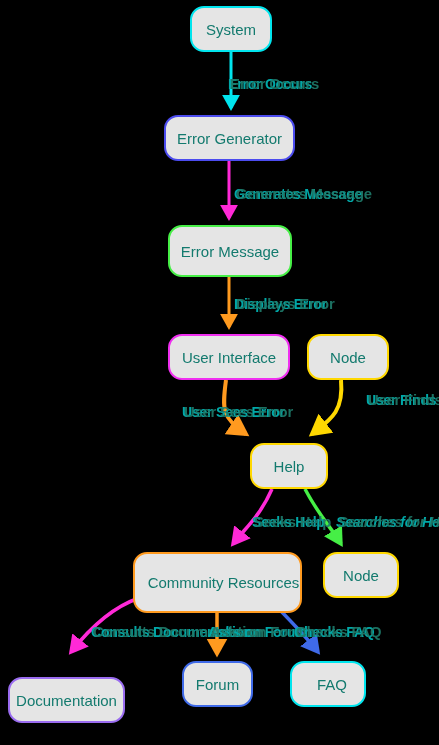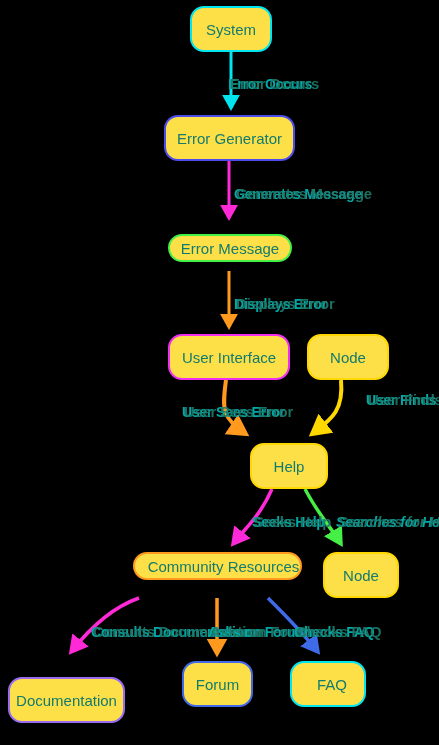--- a/index.html
+++ b/index.html
@@ -16,21 +16,21 @@
   }
   #canvas {
     position: absolute;
     left: 0; top: 0;
     width: 439px;
     height: 745px;
   }
   .node {
     position: absolute;
     box-sizing: border-box;
-    background: #fde047;
+    background: #e5e5e5;
     border-radius: 14px;
     display: flex;
     align-items: center;
     justify-content: center;
     color: #137a6e;
     font-size: 15px;
     font-family: "Liberation Sans", sans-serif;
     white-space: nowrap;
     border-style: solid;
     border-width: 2.5px;
@@ -116,33 +116,33 @@
     <path d="M268,598 C286,616 304,634 318,652" stroke="#3f6ae8" stroke-width="3.5" fill="none" marker-end="url(#ah-blue)"></path>
   </g>
 </svg>
 
 <div class="node" style="left:190px;top:6px;width:82px;height:46px;border-color:#00e5ee;">
   <span>System</span>
 </div>
 <div class="node" style="left:164px;top:115px;width:131px;height:46px;border-color:#4b4bee;">
   <span>Error Generator</span>
 </div>
-<div class="node" style="left:168px;top:225px;width:124px;height:28px;border-color:#46ef46;margin-top:9px;">
+<div class="node" style="left:168px;top:225px;width:124px;height:52px;border-color:#46ef46;">
   <span>Error Message</span>
 </div>
 <div class="node" style="left:168px;top:334px;width:122px;height:46px;border-color:#f02ff0;">
   <span>User Interface</span>
 </div>
 <div class="node" style="left:307px;top:334px;width:82px;height:46px;border-color:#ffd800;">
   <span>Node</span>
 </div>
 <div class="node" style="left:250px;top:443px;width:78px;height:46px;border-color:#ffd800;">
   <span>Help</span>
 </div>
-<div class="node" style="left:133px;top:552px;width:169px;height:28px;border-color:#ff9a1f;padding-left:12px;">
+<div class="node" style="left:133px;top:552px;width:169px;height:61px;border-color:#ff9a1f;padding-left:12px;">
   <span>Community Resources</span>
 </div>
 <div class="node" style="left:323px;top:552px;width:76px;height:46px;border-color:#ffd800;">
   <span>Node</span>
 </div>
 <div class="node" style="left:8px;top:661px;width:117px;height:46px;border-color:#9a6cf0;margin-top:16px;">
   <span>Documentation</span>
 </div>
 <div class="node" style="left:182px;top:661px;width:71px;height:46px;border-color:#3f6ae8;">
   <span>Forum</span>

